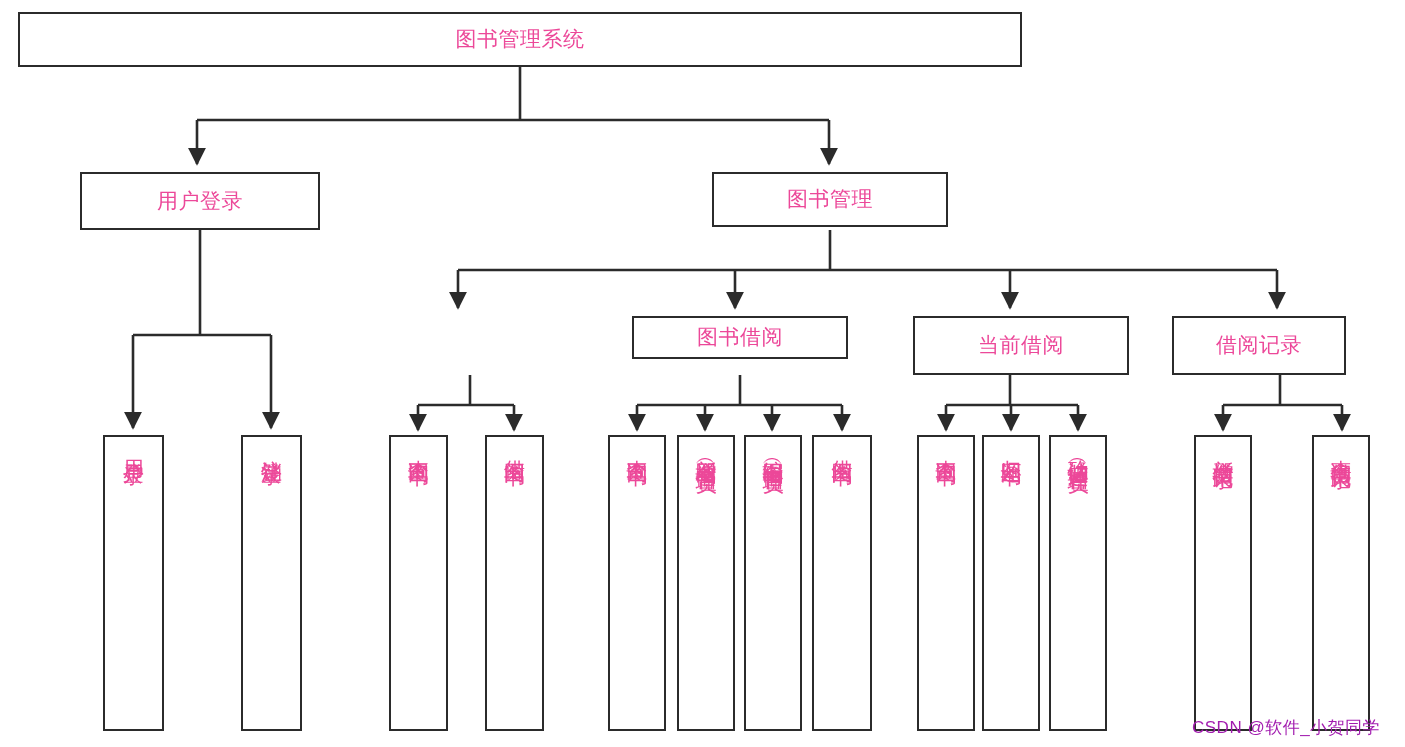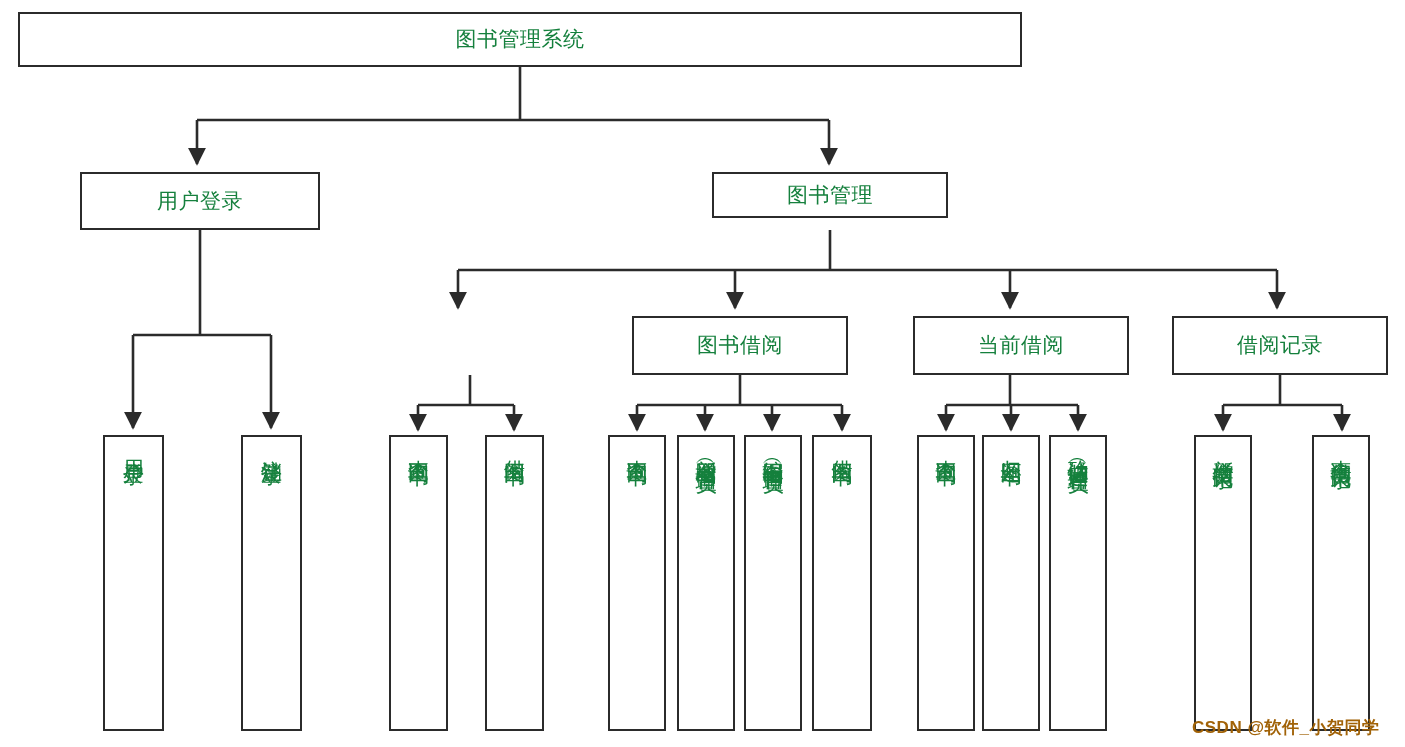--- a/index.html
+++ b/index.html
@@ -25,21 +25,21 @@
     height: 747px;
   }
   .node {
     position: absolute;
     box-sizing: border-box;
     border: 2px solid #2b2b2b;
     background: #ffffff;
     display: flex;
     align-items: center;
     justify-content: center;
-    color: #15803d;
+    color: #ec4899;
   }
   .node .lbl {
     display: block;
     text-align: center;
     line-height: 1.18;
     letter-spacing: 0.5px;
   }
   
   .node.horiz .lbl {
     font-size: 21px;
@@ -61,25 +61,24 @@
     line-height: 1.05;
     letter-spacing: 2px;
     max-height: 280px;
   }
   .node.vert.mid .lbl {
     max-height: 278px;
   }
   .watermark {
     position: absolute;
     font-size: 17px;
-    color: #a16207;
+    color: #a21caf;
     white-space: nowrap;
     letter-spacing: 0.5px;
     user-select: none;
-    font-weight: bold;
   }
 </style>
 </head>
 <body>
 
 <div id="canvas">
 
   <svg id="wires" viewBox="0 0 1405 747" xmlns="http://www.w3.org/2000/svg">
     <defs>
       <marker id="arrow" viewBox="0 0 10 10" refX="9" refY="5" markerWidth="7" markerHeight="7" orient="auto-start-reverse">
@@ -130,31 +129,31 @@
     </g>
   </svg>
 
   <div class="node root horiz" style="left:18px; top:12px; width:1004px; height:55px;">
     <span class="lbl">图书管理系统</span>
   </div>
 
   <div class="node horiz" style="left:80px; top:172px; width:240px; height:58px;">
     <span class="lbl">用户登录</span>
   </div>
-  <div class="node horiz" style="left:712px; top:172px; width:236px; height:46px;">
+  <div class="node horiz" style="left:712px; top:172px; width:236px; height:55px;">
     <span class="lbl">图书管理</span>
   </div>
 
-  <div class="node horiz" style="left:632px; top:316px; width:216px; height:59px;">
+  <div class="node horiz" style="left:632px; top:316px; width:216px; height:43px;">
     <span class="lbl">图书借阅</span>
   </div>
   <div class="node horiz" style="left:902px; top:316px; width:216px; height:59px;margin-left:11px;">
     <span class="lbl">当前借阅</span>
   </div>
-  <div class="node horiz" style="left:1172px; top:316px; width:216px; height:59px;">
+  <div class="node horiz" style="left:1172px; top:316px; width:174px; height:59px;">
     <span class="lbl">借阅记录</span>
   </div>
 
   <div class="node vert" style="left:103px; top:435px; width:61px; height:296px;">
     <span class="lbl">用户登录</span>
   </div>
   <div class="node vert" style="left:241px; top:435px; width:61px; height:296px;">
     <span class="lbl">注销登录</span>
   </div>
 

